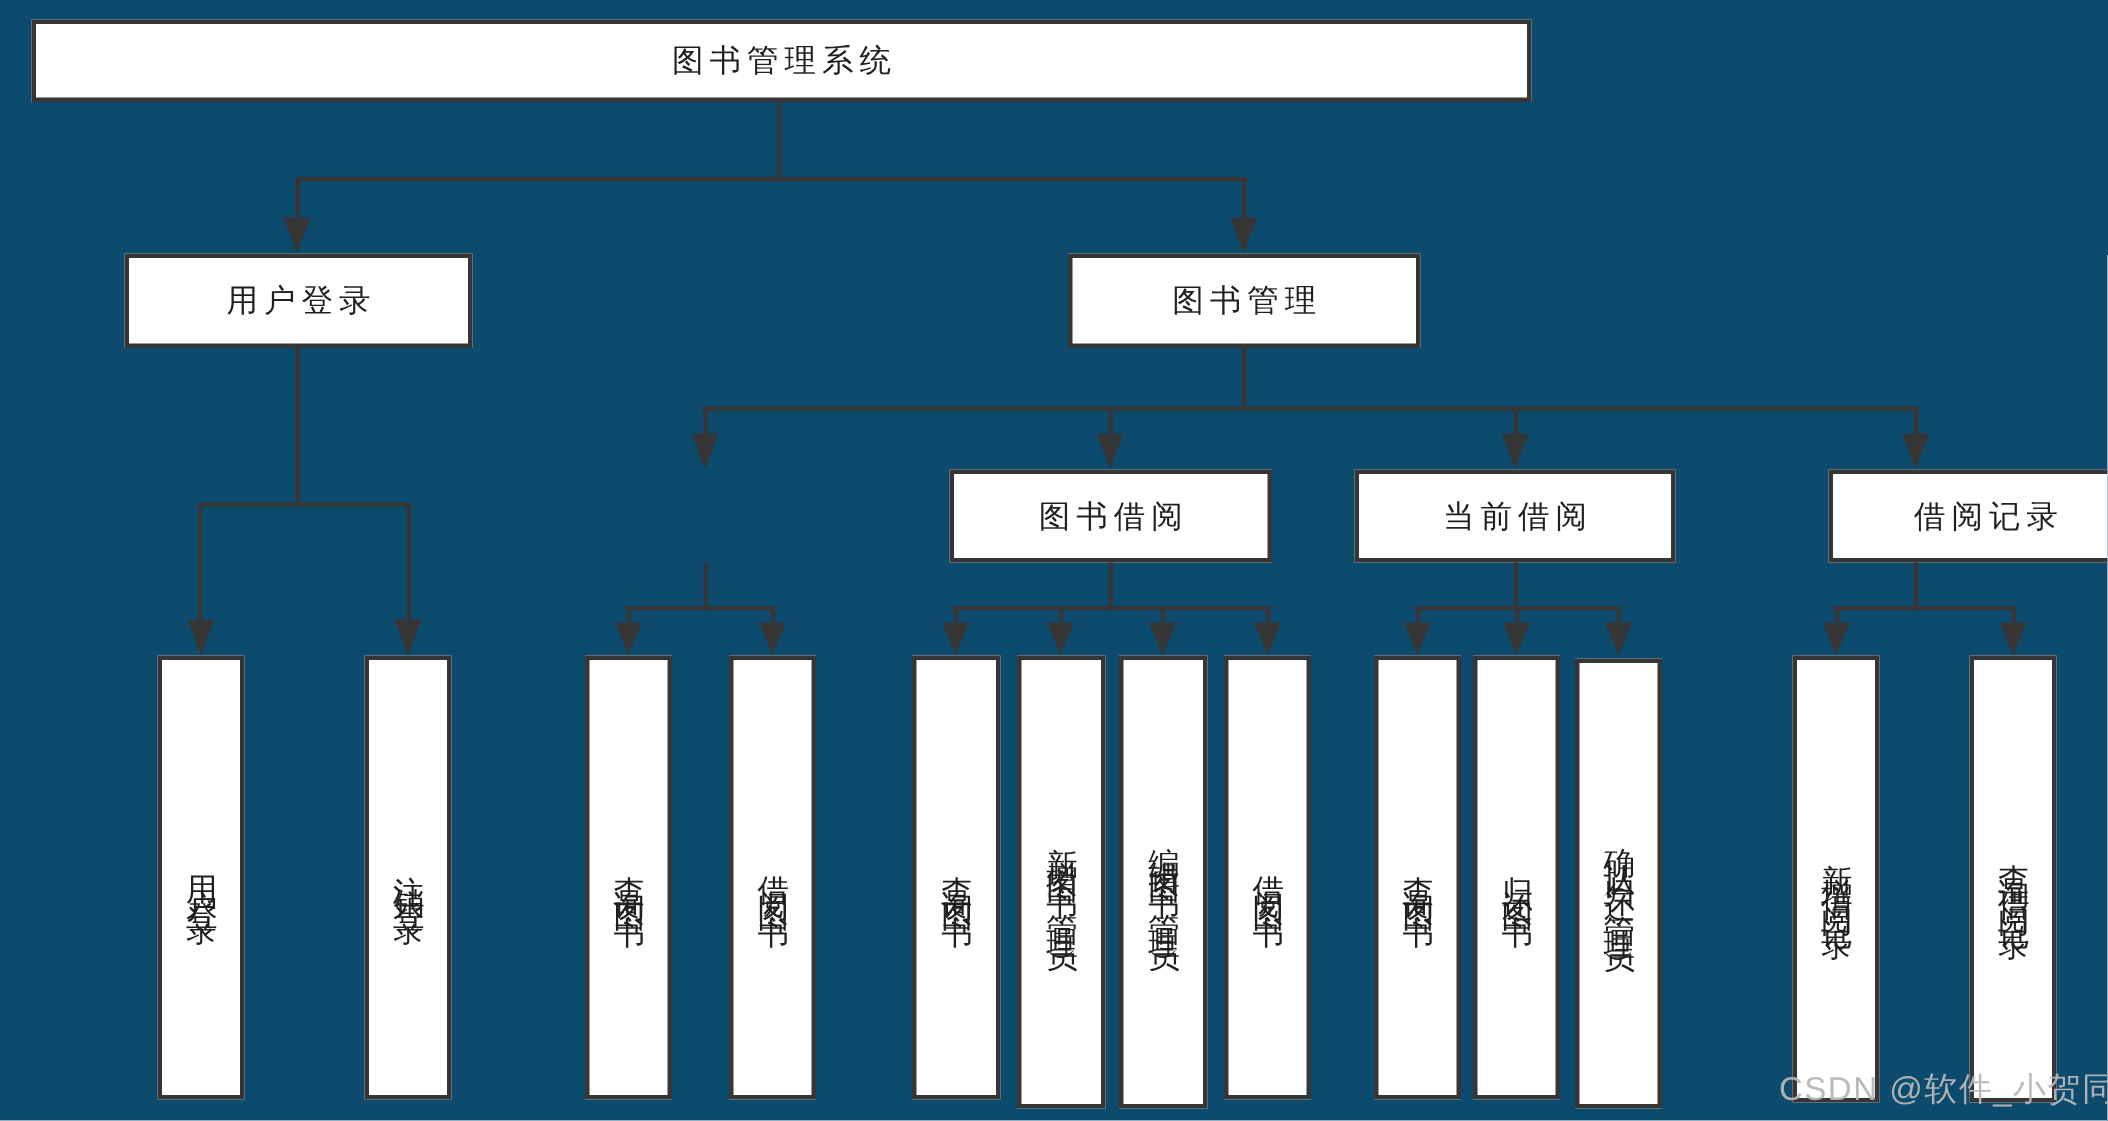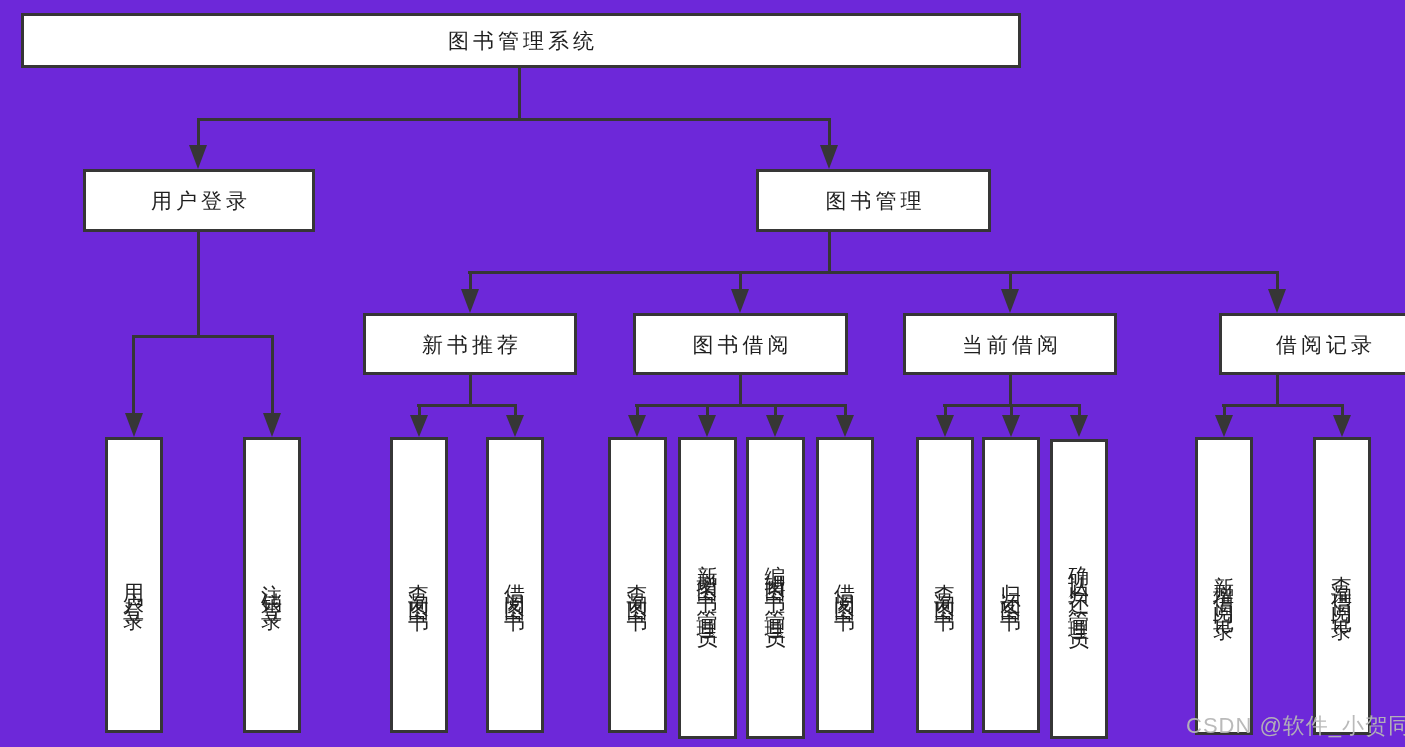--- a/index.html
+++ b/index.html
@@ -4,21 +4,21 @@
 <style>
   :root{
     --line:#363636;
     --text:#1f1f1f;
   }
   html,body{margin:0;padding:0;background:#ffffff;}
   body{font-family:"Liberation Sans","DejaVu Sans",sans-serif;}
   .canvas{
     position:relative;
     width:1405px;height:747px;
-    background:#6d28d9;
+    background:#0c4a6e;
     overflow:hidden;
   }
   .node{
     position:absolute;
     box-sizing:border-box;
     border:3px solid var(--line);
     background:#ffffff;
     display:flex;align-items:center;justify-content:center;
     color:var(--text);
     font-size:21px;
@@ -64,41 +64,40 @@
   <div class="node" style="left:21px;top:13px;width:1000px;height:55px;">图书管理系统</div>
 
   <div class="v-line" style="left:518px;top:67px;height:53px;"></div>
   <div class="h-line" style="left:197px;top:118px;width:634px;"></div>
   <div class="v-line" style="left:197px;top:118px;height:29px;"></div>
   <div class="arrow" style="left:189px;top:145px;"></div>
   <div class="v-line" style="left:828px;top:118px;height:29px;"></div>
   <div class="arrow" style="left:820px;top:145px;"></div>
 
   <div class="node" style="left:83px;top:169px;width:232px;height:63px;">用户登录</div>
-  <div class="node" style="left:712px;top:169px;width:235px;height:63px;margin-left:44px;">图书管理</div>
+  <div class="node" style="left:712px;top:169px;width:235px;height:63px;">图书管理</div>
 
   <div class="v-line" style="left:197px;top:232px;height:106px;"></div>
   <div class="h-line" style="left:132px;top:335px;width:142px;"></div>
   <div class="v-line" style="left:132px;top:335px;height:80px;"></div>
   <div class="arrow" style="left:125px;top:413px;"></div>
   <div class="v-line" style="left:271px;top:335px;height:80px;"></div>
   <div class="arrow" style="left:263px;top:413px;"></div>
 
   <div class="v-line" style="left:828px;top:232px;height:42px;"></div>
   <div class="h-line" style="left:468px;top:271px;width:811px;"></div>
   <div class="v-line" style="left:469px;top:271px;height:20px;"></div>
   <div class="arrow" style="left:461px;top:289px;"></div>
   <div class="v-line" style="left:739px;top:271px;height:20px;"></div>
   <div class="arrow" style="left:731px;top:289px;"></div>
   <div class="v-line" style="left:1009px;top:271px;height:20px;"></div>
   <div class="arrow" style="left:1001px;top:289px;"></div>
   <div class="v-line" style="left:1276px;top:271px;height:20px;"></div>
   <div class="arrow" style="left:1268px;top:289px;"></div>
 
-  <div class="node" style="left:363px;top:313px;width:214px;height:62px;">新书推荐</div>
   <div class="node" style="left:903px;top:313px;width:214px;height:62px;">当前借阅</div>
   <div class="node" style="left:633px;top:313px;width:215px;height:62px;">图书借阅</div>
   <div class="node" style="left:1171px;top:313px;width:210px;height:62px;margin-left:48px;">借阅记录</div>
 
   <div class="v-line" style="left:469px;top:375px;height:32px;"></div>
   <div class="h-line" style="left:417px;top:404px;width:99px;"></div>
   <div class="v-line" style="left:418px;top:404px;height:11px;"></div>
   <div class="arrow small" style="left:410px;top:415px;"></div>
   <div class="v-line" style="left:514px;top:404px;height:11px;"></div>
   <div class="arrow small" style="left:506px;top:415px;"></div>

